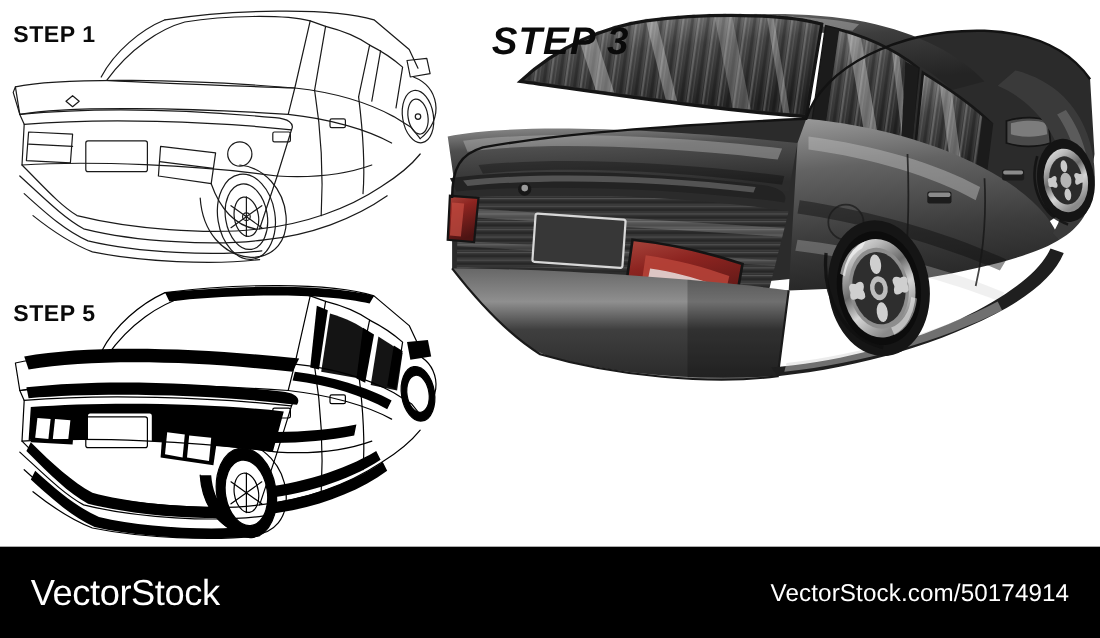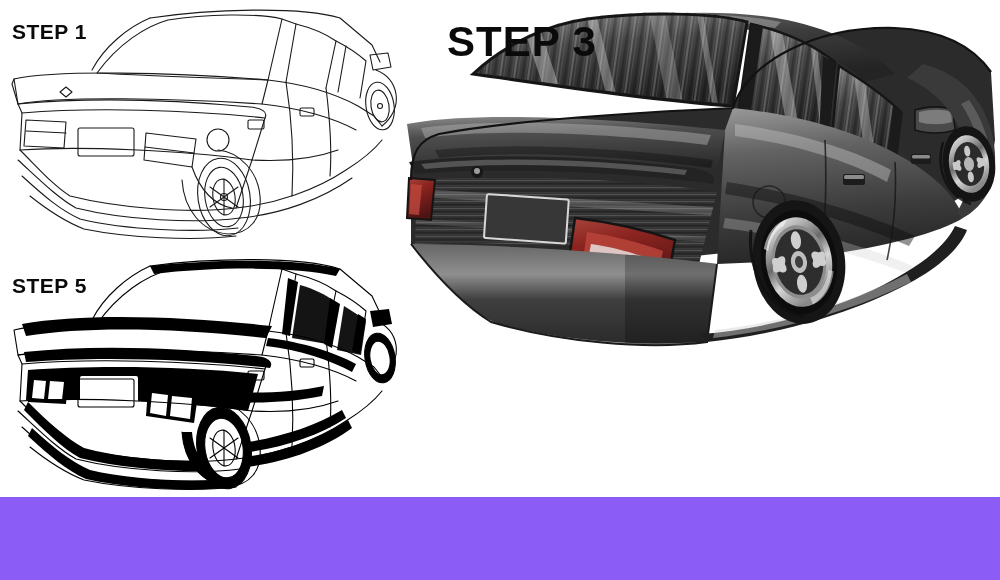--- a/index.html
+++ b/index.html
@@ -5,21 +5,21 @@
 <style>
   html,body{margin:0;padding:0;background:#ffffff;}
   body{
     font-family:"Liberation Sans", sans-serif;
     -webkit-font-smoothing:antialiased;
   }
   #stage{
     position:relative;
     width:1000px;
     height:580px;
-    background:#8b5cf6;
+    background:#e5e5e5;
     overflow:hidden;
   }
   .artboard{
     position:absolute;
     left:0; top:0;
     width:1000px;
     height:497px;
     background:#ffffff;
   }
 
@@ -27,21 +27,21 @@
   .step-label{
     position:absolute;
     font-weight:bold;
     color:#0a0a0a;
     letter-spacing:0.5px;
     white-space:nowrap;
     user-select:none;
   }
   #step1-label{ left:12px;  top:20px;  font-size:21px; }
   #step2-label{ left:12px;  top:274px; font-size:21px; }
-  #step3-label{ left:447px; top:18px;  font-size:42px; letter-spacing:1px; }
+  #step3-label{ left:447px; top:18px;  font-size:35px; letter-spacing:1px;font-style:italic; }
 
   
   .illus{ position:absolute; }
   #illus-step1{ left:0px;   top:0px;   width:412px; height:250px; }
   #illus-step2{ left:0px;   top:258px; width:412px; height:240px; }
   #illus-step3{ left:395px; top:12px;  width:610px; height:360px; }
 
   
   #footer-bar{
     position:absolute;
@@ -462,14 +462,18 @@
       <path d="M16 168 C16 140 24 128 44 122 C120 108 250 100 338 96
                C352 50 420 14 500 16 C548 18 578 34 596 60" fill="none" stroke="#121212" stroke-width="2.2"></path>
     </svg>
 
     <div class="step-label" id="step1-label">STEP 1</div>
     <div class="step-label" id="step2-label">STEP 5</div>
     <div class="step-label" id="step3-label">STEP 3</div>
 
   </div>
 
+  <div id="footer-bar">
+    <div id="brand-wordmark">VectorStock</div>
+    <div id="footer-url">VectorStock.com/50174914</div>
+  </div>
 
 </div>
 
 </body></html>

